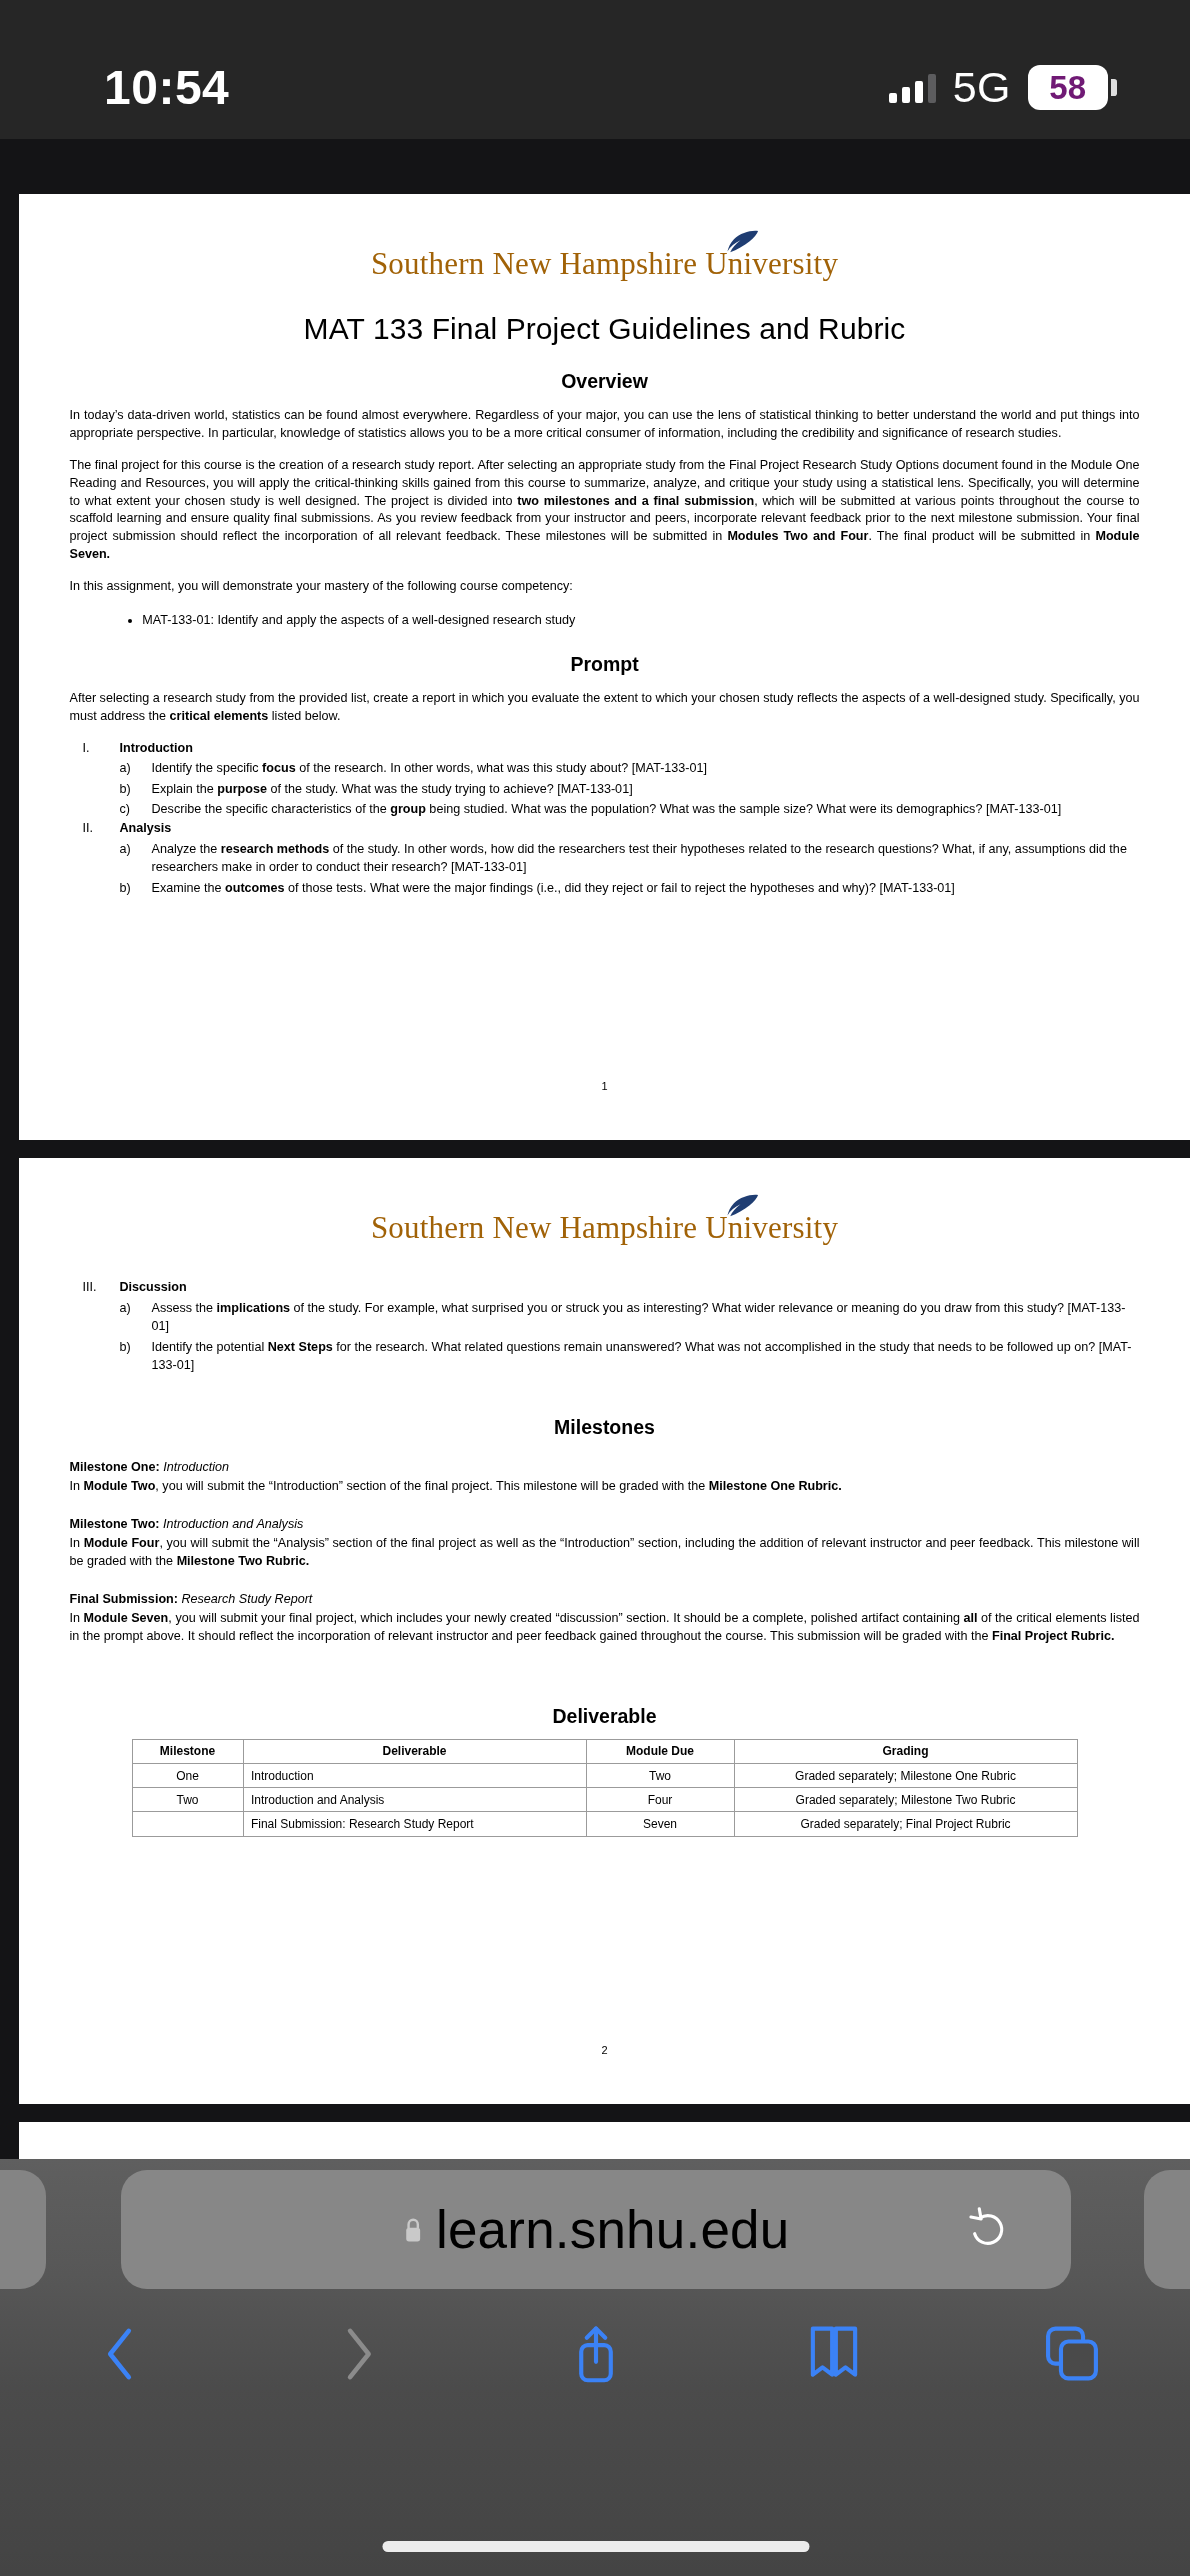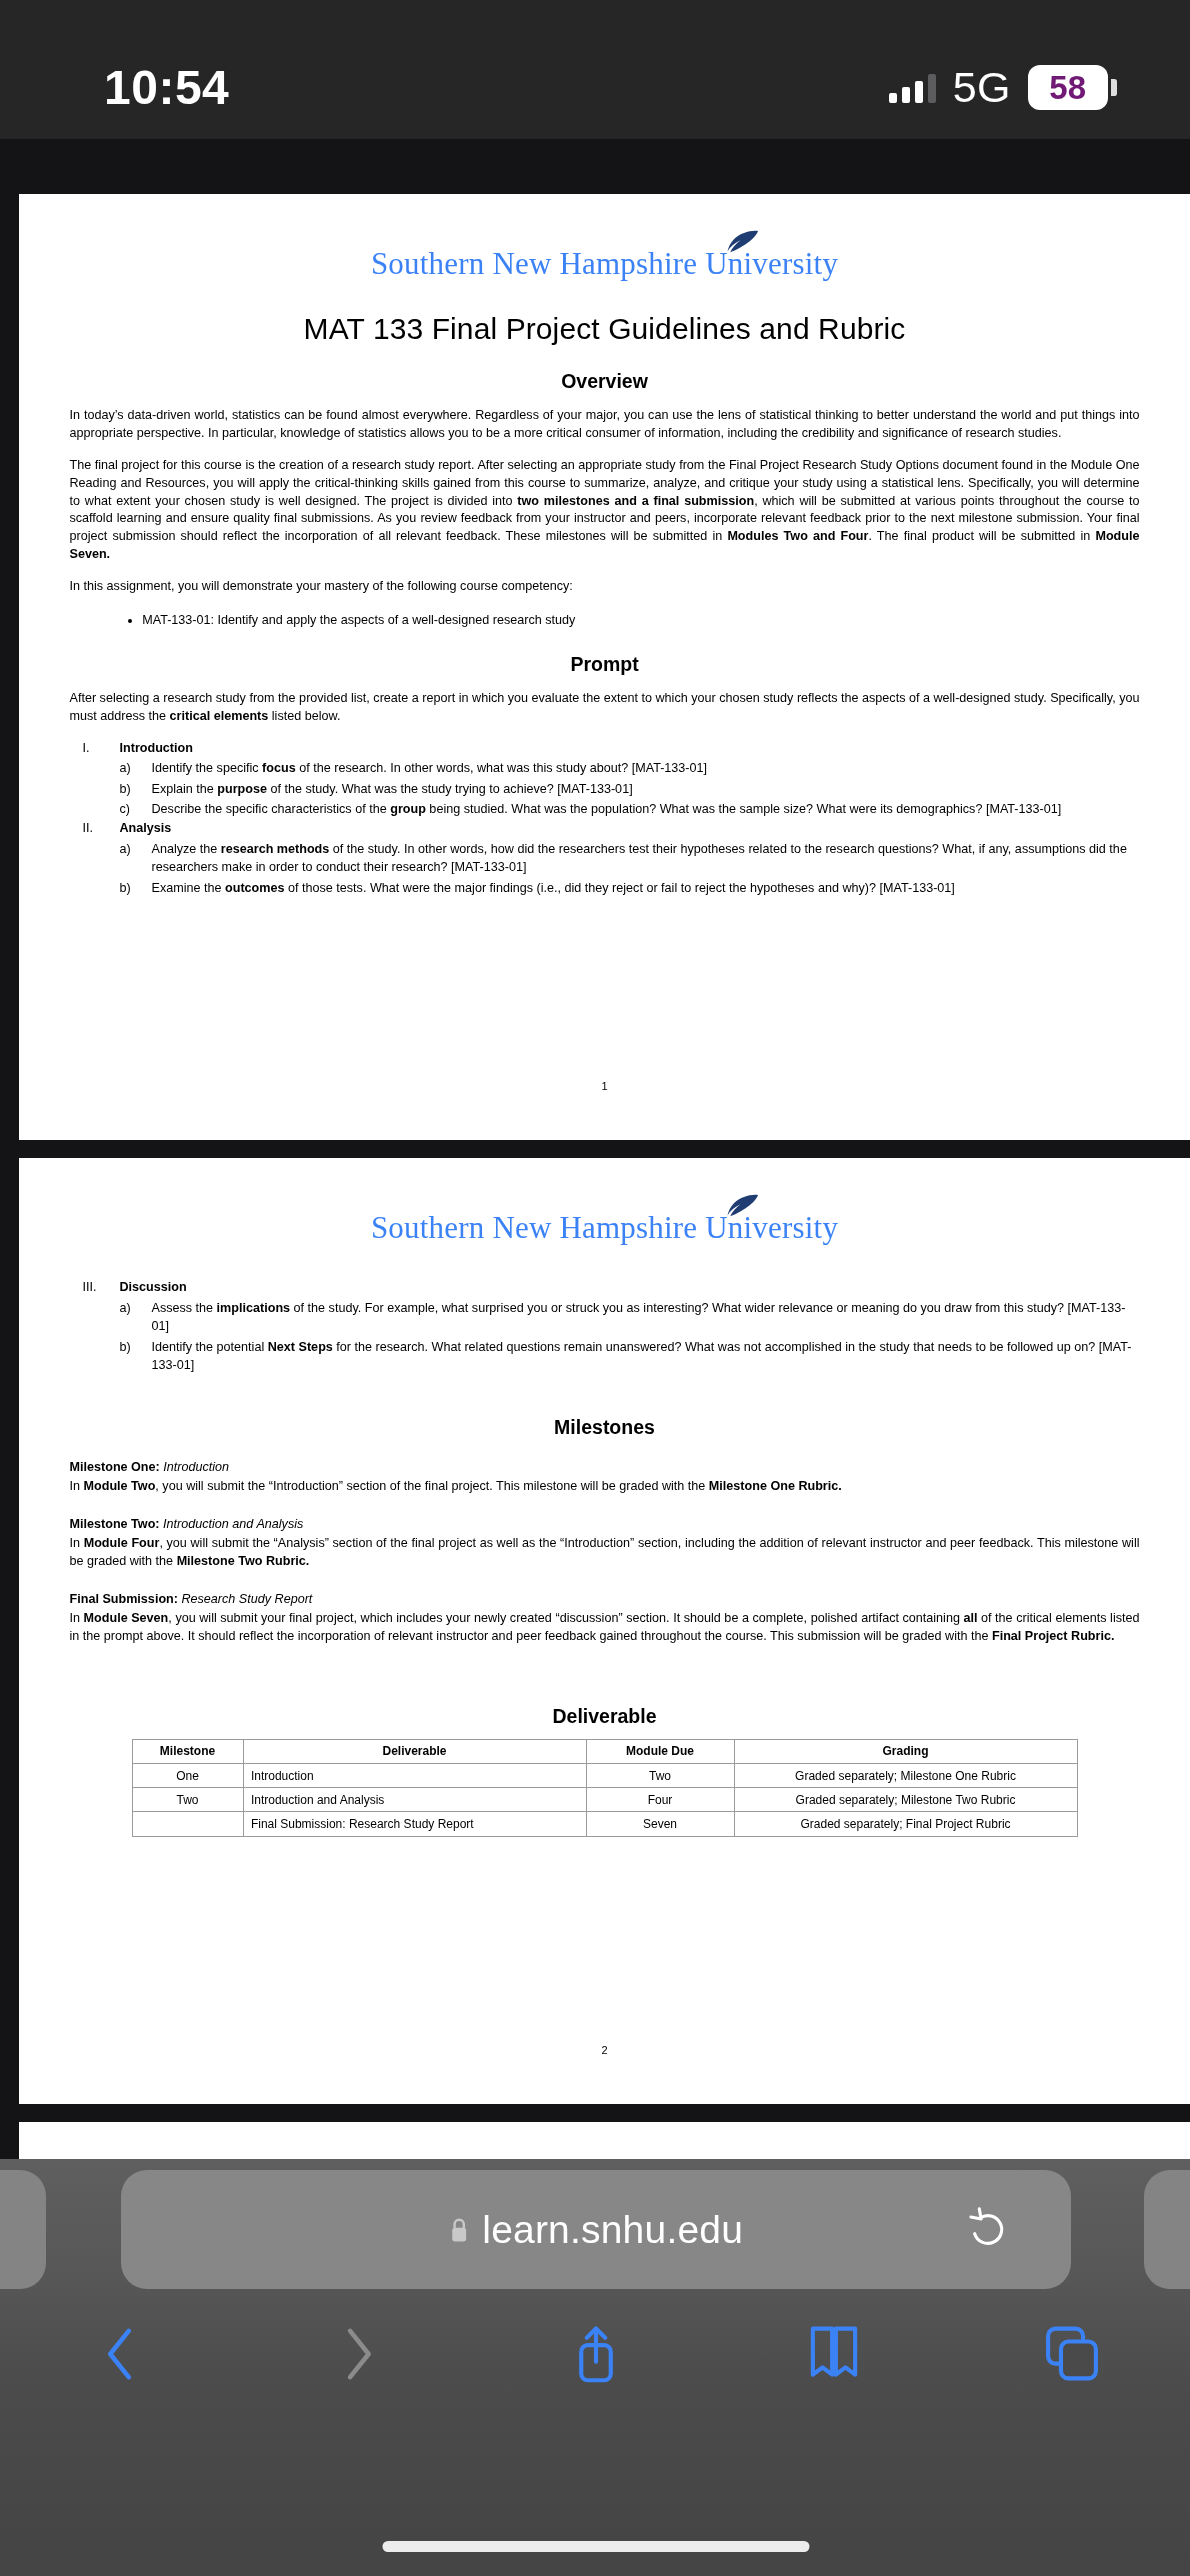--- a/index.html
+++ b/index.html
@@ -45,21 +45,21 @@
   #page2 { top: 1019px; height: 946px; }
   #page3 { top: 1983px; height: 241px; }
 
   .page-inner { position: relative; width: 100%; height: 100%; padding: 0 51px; }
 
   
   .logo { text-align: center; padding-top: 52px; }
   .logo-inner { display: inline-block; position: relative; }
   .logo-text {
     font-family: "Liberation Serif", "DejaVu Serif", serif;
-    font-size: 31px; color: #3b82f6; letter-spacing: 0.2px; white-space: nowrap;
+    font-size: 31px; color: #a16207; letter-spacing: 0.2px; white-space: nowrap;
   }
   .feather { position: absolute; right: 79px; top: -16px; width: 39px; height: 28px; }
 
   h1.doc-title { text-align: center; font-size: 30px; font-weight: 400; margin-top: 30px; letter-spacing: 0.1px; }
   h2.sec { text-align: center; font-size: 19.5px; font-weight: 700; margin-top: 24px; }
   p.body { font-size: 12.6px; line-height: 1.42; margin-top: 14px; text-align: justify; }
   b, strong { font-weight: 700; }
   i, em { font-style: italic; }
 
   ul.comp { margin: 15px 0 0 56px; }
@@ -107,21 +107,21 @@
   #tabstrip { position: absolute; left: 0; top: 11px; width: 1191px; height: 119px; }
   .tabcard { position: absolute; top: 0; height: 119px; background: #848484; border-radius: 26px; }
   #tab-prev { left: -56px; width: 102px; }
   #tab-next { left: 1144px; width: 102px; }
   #urlbar {
     position: absolute; left: 121px; top: 0; width: 950px; height: 119px;
     background: #878787; border-radius: 26px;
     display: flex; align-items: center; justify-content: center; gap: 13px;
   }
   #lock { width: 20.4px; height: 26px; position: relative; flex: 0 0 20.4px; }
-  #url-text { color: #ffffff; font-size: 39px; font-weight: 400; letter-spacing: 0.2px; }
+  #url-text { color: #000000; font-size: 53px; font-weight: 400; letter-spacing: 0.2px; }
   #reload { position: absolute; right: 61px; top: 50%; transform: translateY(-50%); width: 43px; height: 48px; }
 
   #toolbar {
     position: absolute; left: 0; top: 139px; width: 1191px; height: 111px;
     display: flex; align-items: center;
   }
   .tb-btn { flex: 1; display: flex; align-items: center; justify-content: center; height: 111px; }
 
   #homebar {
     position: absolute; left: 50%; transform: translateX(-50%); bottom: 24px;

